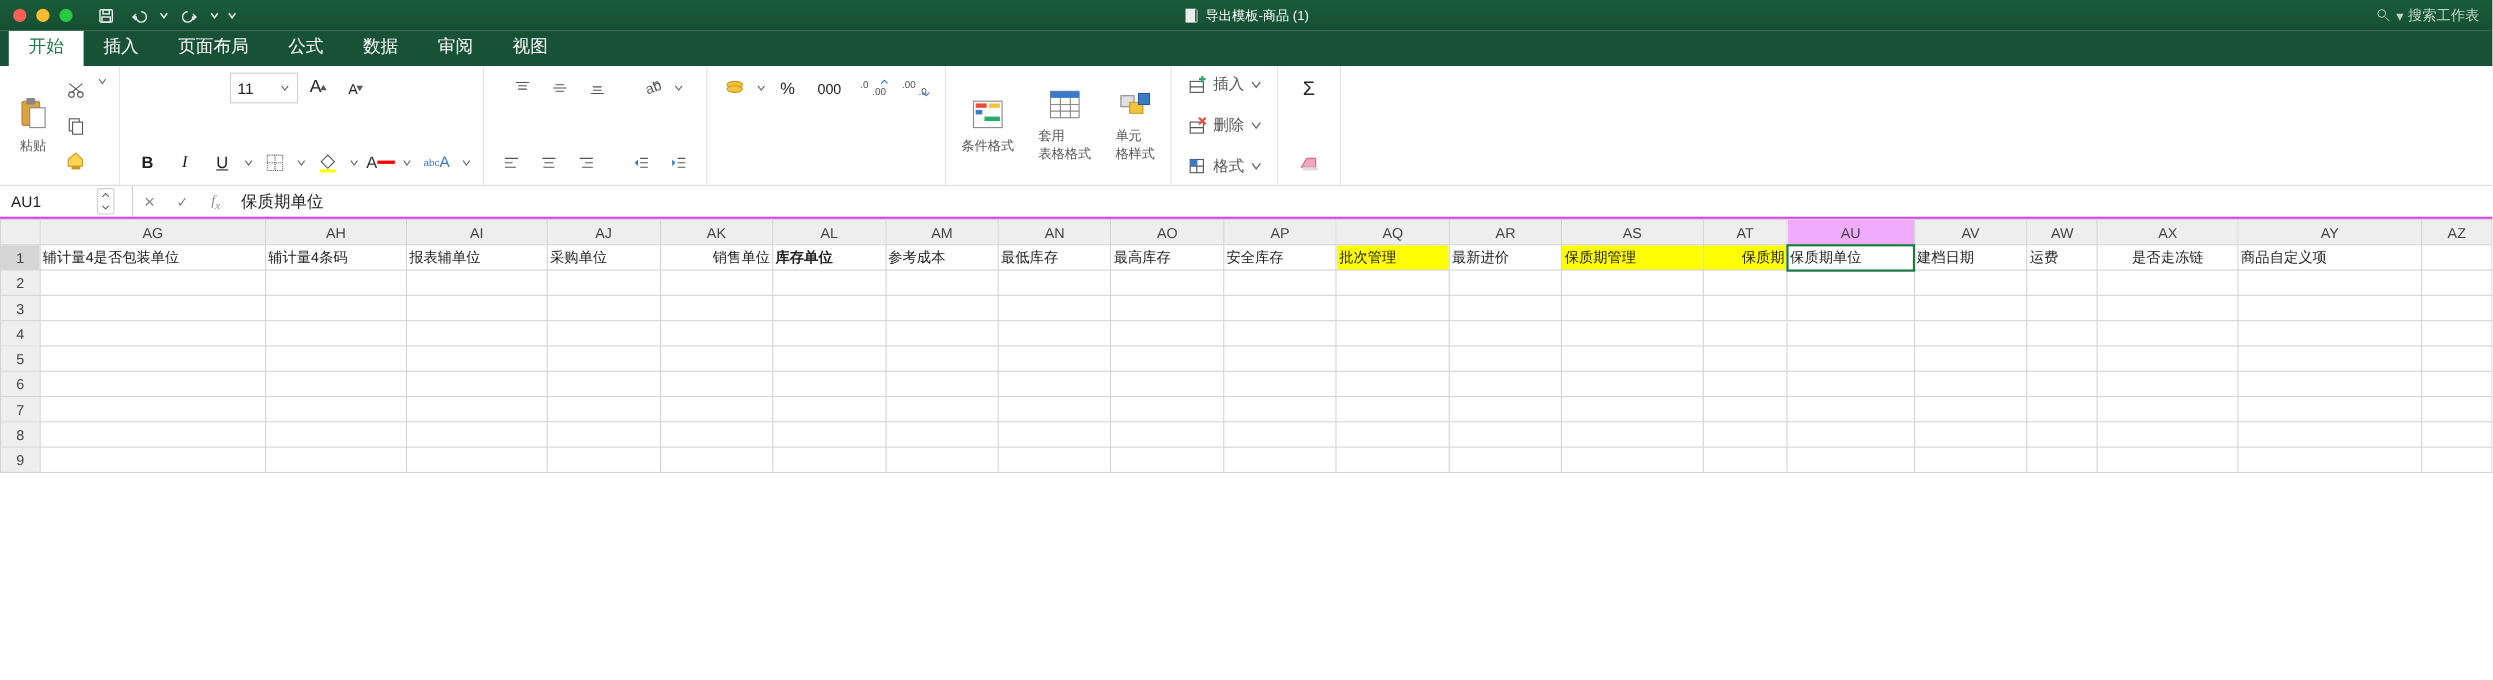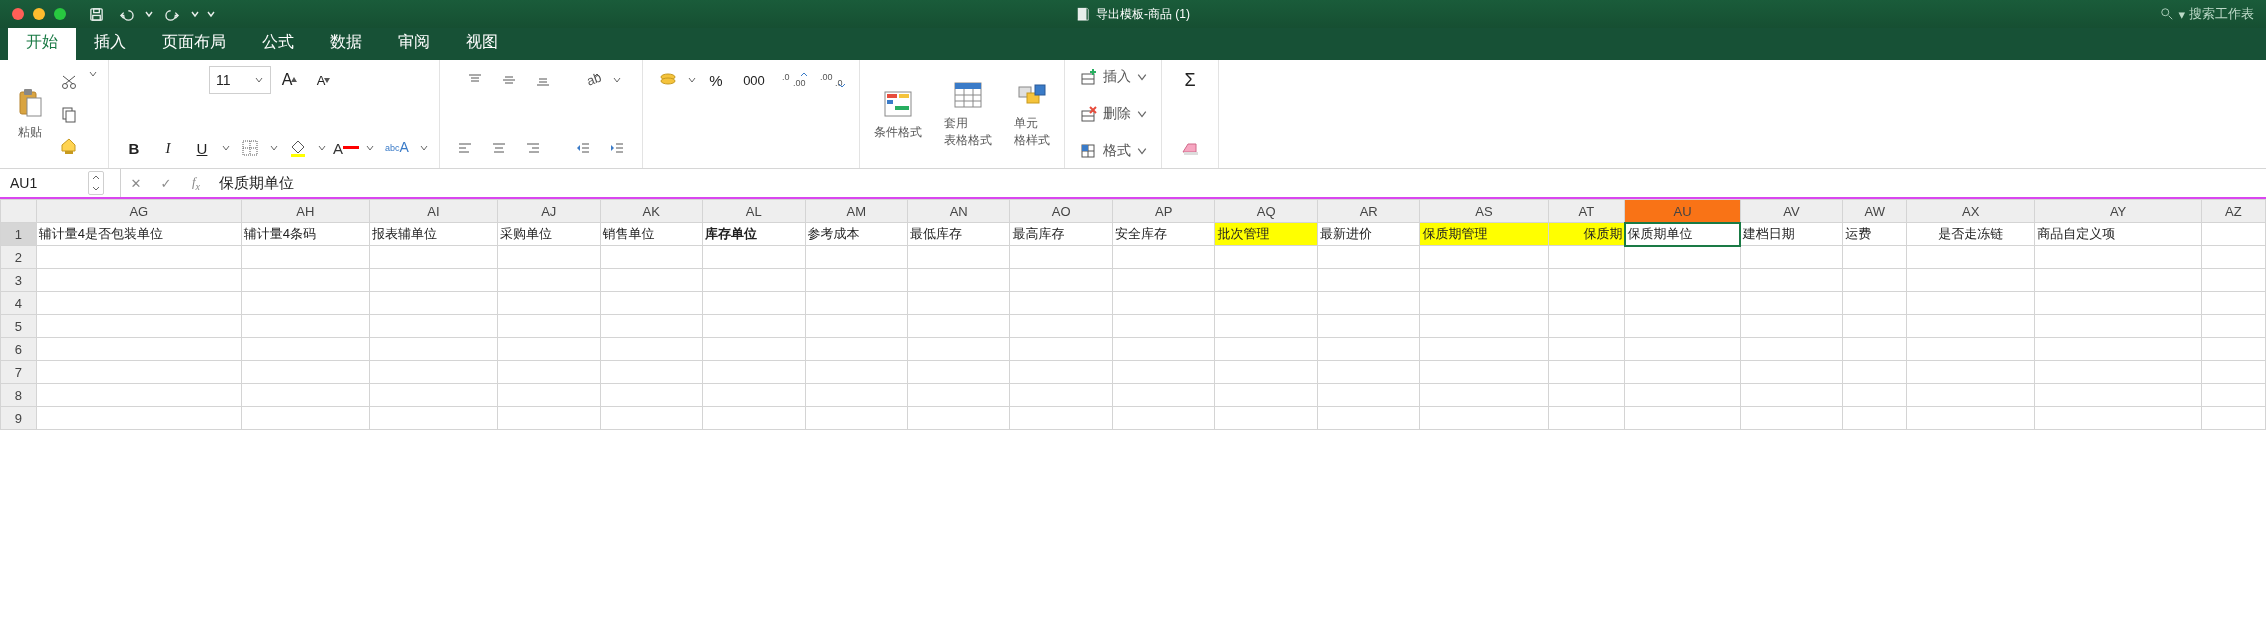--- a/index.html
+++ b/index.html
@@ -31,21 +31,21 @@
 .cellref{height:28px;border-bottom:2px solid #d946ef;display:flex;align-items:flex-start;background:#fff}
 .namebox{width:100px;padding:0 10px;font-size:14px;border-right:1px solid #d0d0d0;height:100%;display:flex;align-items:center;justify-content:space-between}
 .fxrow{display:flex;align-items:center;height:100%}
 .fxbtn{width:30px;height:100%;display:flex;align-items:center;justify-content:center;color:#8a8a8a}
 .fxinput{padding-left:8px;font-size:15px}
 .grid{position:relative}
 table{border-collapse:collapse;table-layout:fixed;width:100%}
 th,td{border:1px solid #d4d4d4;height:22px;font-size:13px;padding:0 2px;overflow:hidden;white-space:nowrap;text-align:center}
 th{background:#eee;font-weight:normal;color:#444}
 .rowh{width:28px;background:#eee;text-align:center;color:#444}
-th.selcol{background:#f97316}
+th.selcol{background:#f0abfc}
 td.rowh.selrow{background:#d6d6d6}
 .hl{background:#ffff00}
 .selcell{outline:2px solid #1a7a45;outline-offset:-1px;background:#fff}
 .stepper{display:flex;flex-direction:column;border:1px solid #cfcfcf;border-radius:2px;margin-right:6px}
 .stepper div{width:14px;height:11px;display:flex;align-items:center;justify-content:center}
 .stepper svg{width:8px;height:5px}
 .ins{display:flex;align-items:center;gap:6px;font-size:14px;color:#555;padding:2px 4px}
 .ins svg{width:18px;height:18px}
 </style>
 </head>
@@ -528,21 +528,21 @@
           <th>AZ</th>
         </tr>
       </thead>
     <tbody id="gridbody">
         <tr>
           <td class="rowh selrow">1</td>
           <td style="text-align: left; margin-left: 24px;">辅计量4是否包装单位</td>
           <td style="text-align: left;">辅计量4条码</td>
           <td style="text-align: left;">报表辅单位</td>
           <td style="text-align: left;">采购单位</td>
-          <td style="text-align: left; margin-left: 22px;">销售单位</td>
+          <td style="text-align: right; margin-left: 22px;">销售单位</td>
           <td style="text-align: left; font-weight: bold;">库存单位</td>
           <td style="text-align: left;">参考成本</td>
           <td style="text-align: left;">最低库存</td>
           <td style="text-align: left;">最高库存</td>
           <td style="text-align: left;">安全库存</td>
           <td class="hl" style="text-align: left;">批次管理</td>
           <td style="text-align: left;">最新进价</td>
           <td class="hl" style="text-align: left;">保质期管理</td>
           <td class="hl" style="text-align: right;">保质期</td>
           <td class="selcell" style="text-align: left;">保质期单位</td>

